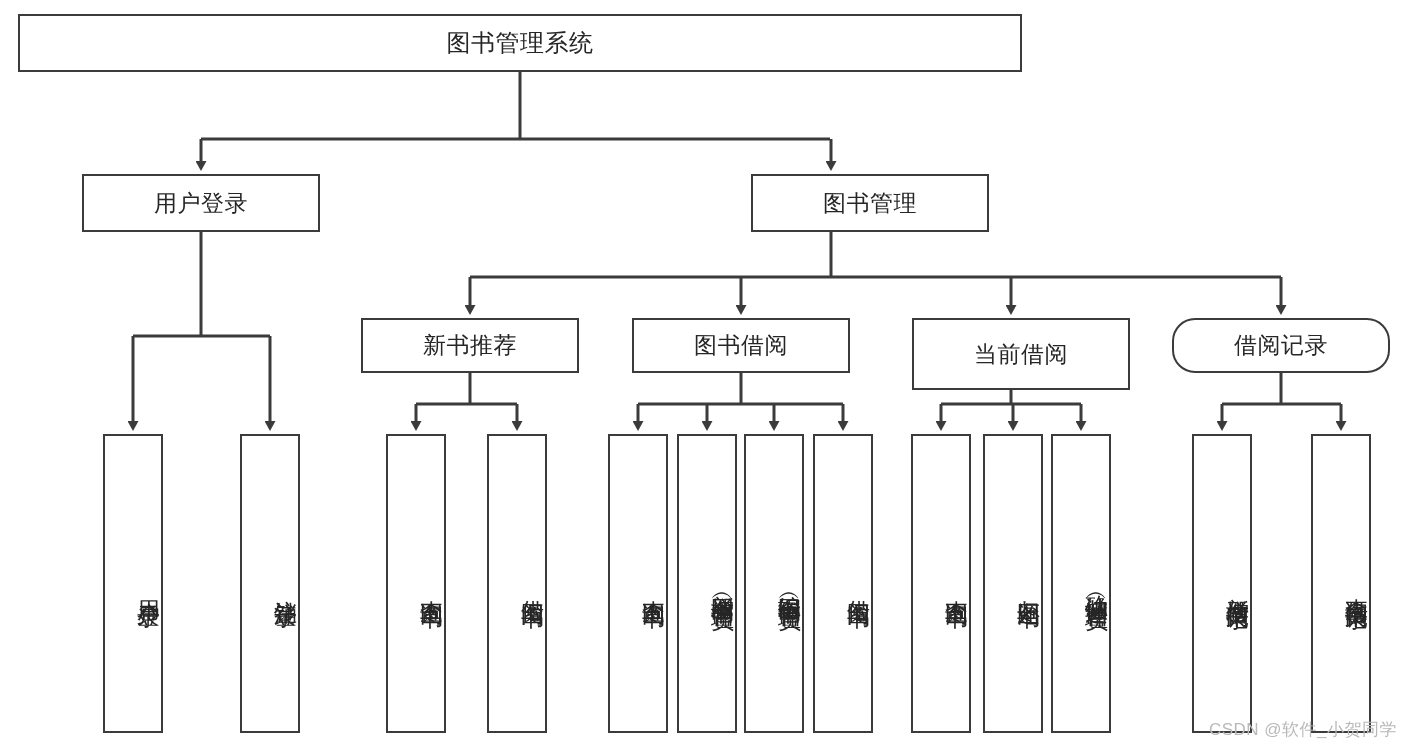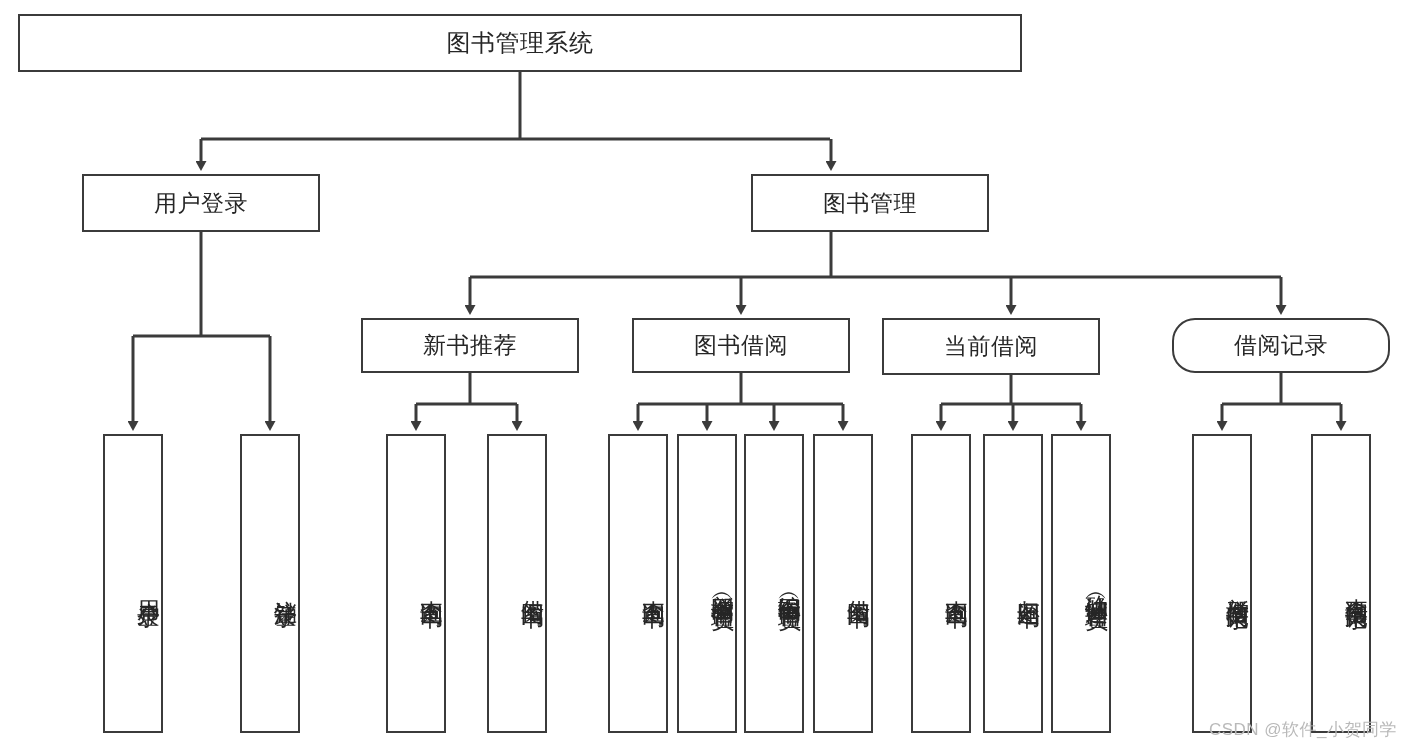--- a/index.html
+++ b/index.html
@@ -135,21 +135,21 @@
   <div class="node horiz" id="node-l2-1" style="left: 712px; top: 174px; width: 238px; height: 58px; border-color: rgb(59, 59, 59); color: rgb(38, 38, 38); margin-left: 39px;">
     <span>图书管理</span>
   </div>
 
   <div class="node horiz" id="node-l3-1" style="left: 632px; top: 318px; width: 218px; height: 55px; border-color: rgb(59, 59, 59); color: rgb(38, 38, 38);">
     <span>图书借阅</span>
   </div>
   <div class="node horiz" id="node-l3-0" style="left: 361px; top: 318px; width: 218px; height: 55px; border-color: rgb(59, 59, 59); color: rgb(38, 38, 38);">
     <span>新书推荐</span>
   </div>
-  <div class="node horiz" id="node-l3-2" style="left: 882px; top: 318px; width: 218px; height: 57px; border-color: rgb(59, 59, 59); color: rgb(38, 38, 38);">
+  <div class="node horiz" id="node-l3-2" style="left: 912px; top: 318px; width: 218px; height: 72px; border-color: rgb(59, 59, 59); color: rgb(38, 38, 38);">
     <span>当前借阅</span>
   </div>
   <div class="node horiz" id="node-l3-3" style="left: 1172px; top: 318px; width: 218px; height: 55px; border-color: rgb(59, 59, 59); color: rgb(38, 38, 38); border-radius: 23px;">
     <span>借阅记录</span>
   </div>
 
   <div class="node vert" id="node-leaf-0" style="left: 103px; top: 434px; width: 60px; height: 299px; border-color: rgb(59, 59, 59); color: rgb(38, 38, 38);">
     <span class="vtext">用户登录</span>
   </div>
   <div class="node vert" id="node-leaf-1" style="left: 240px; top: 434px; width: 60px; height: 299px; border-color: rgb(59, 59, 59); color: rgb(38, 38, 38);">

